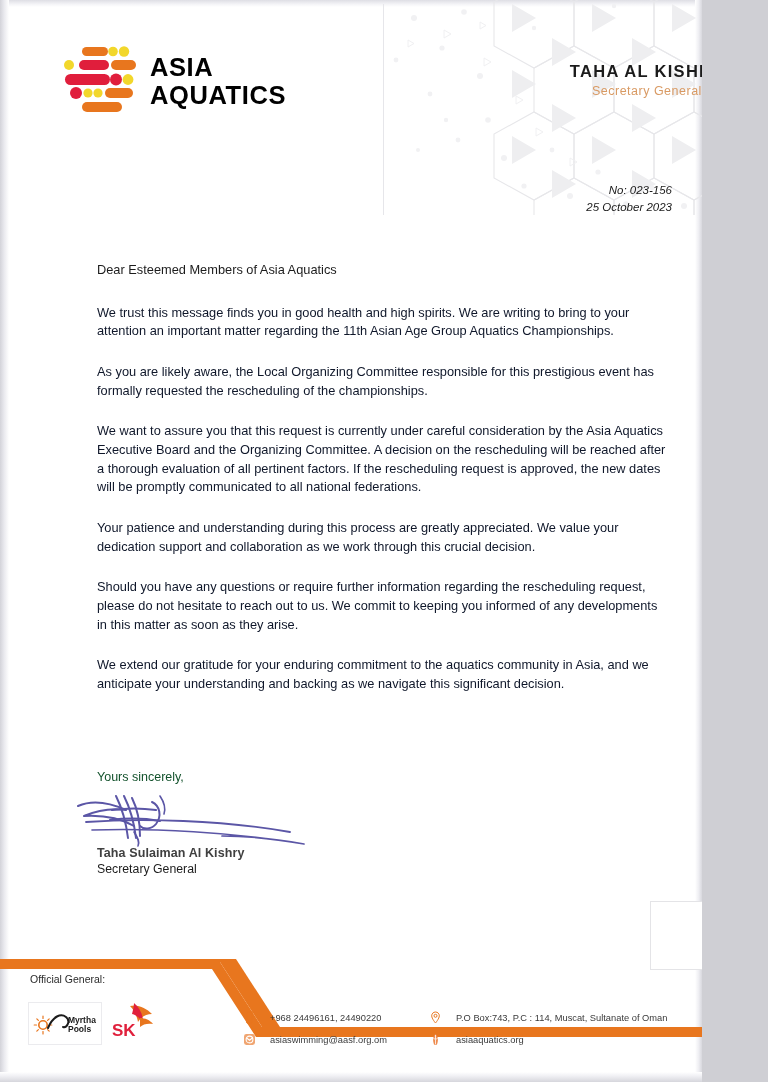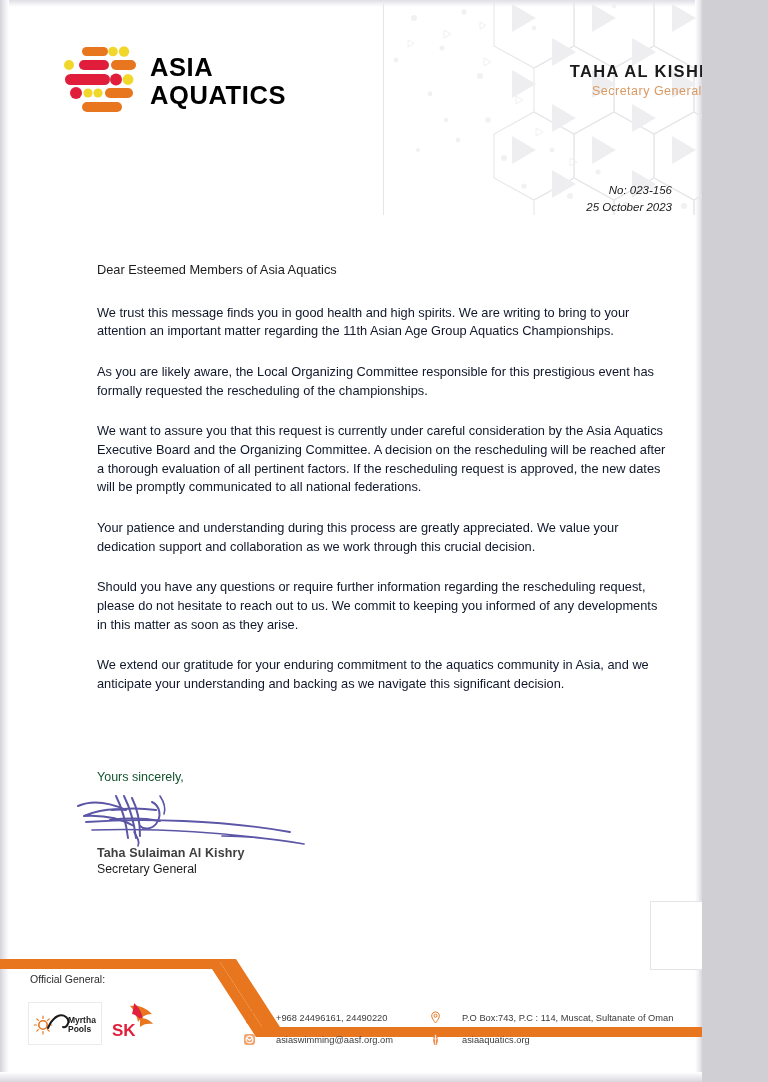--- a/index.html
+++ b/index.html
@@ -124,21 +124,21 @@
   #myrtha-card {
     width: 72px; height: 41px; background: #ffffff; border: 1px solid #ebebee;
     display: flex; align-items: center; justify-content: center;
   }
   #sk-logo { margin-left: 8px; }
 
   #contact-grid {
     position: absolute; left: 243px; top: 1011px;
     display: grid; grid-template-columns: 170px auto; column-gap: 16px; row-gap: 9px;
   }
-  .contact-item { display: flex; align-items: center; gap: 20px; }
+  .contact-item { display: flex; align-items: center; gap: 14px; }
   .contact-text { font-size: 9.3px; color: #3a3a3a; white-space: nowrap; }
   .contact-ico { width: 13px; height: 13px; flex: 0 0 13px; display:block; }
 </style>
 </head>
 <body>
 
 <div id="page">
 
   <div id="page-edge-top"></div>
   <div id="page-edge-left"></div>

